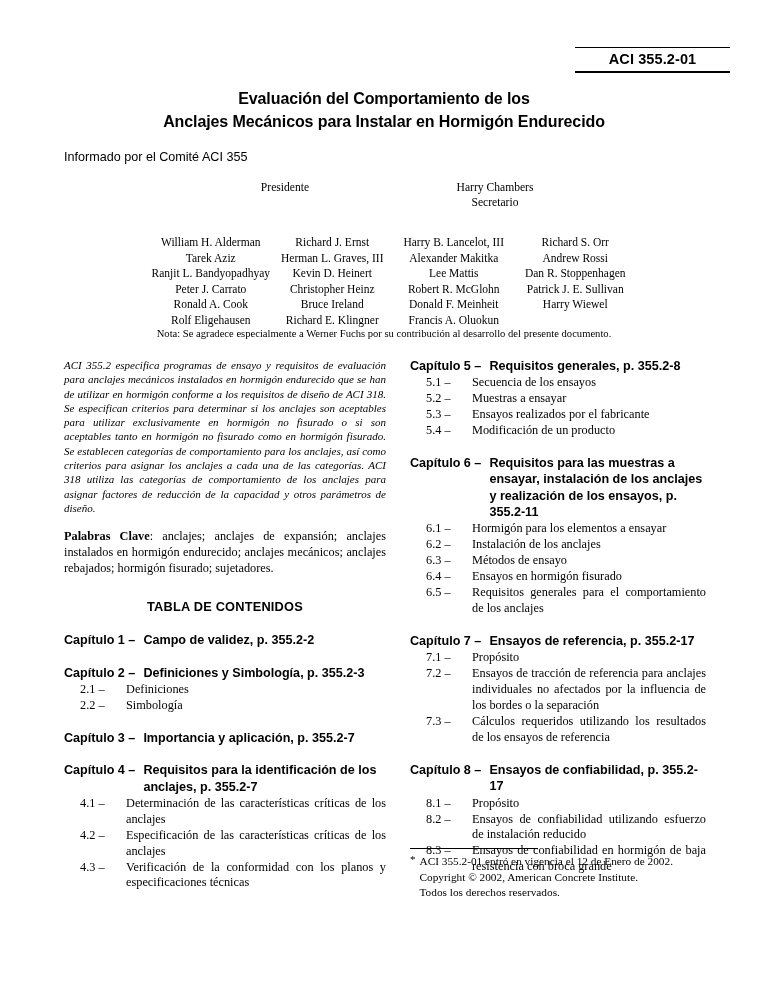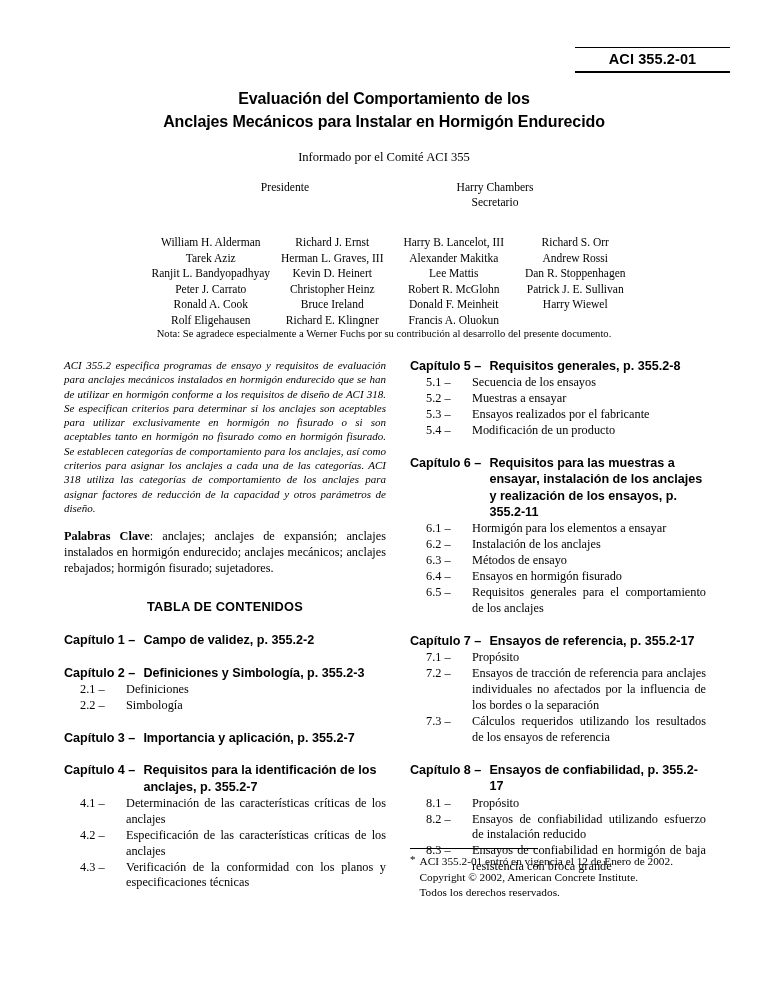--- a/index.html
+++ b/index.html
@@ -61,22 +61,22 @@
     font-weight: bold;
     font-size: 16px;
     line-height: 1.42;
     letter-spacing: -0.1px;
   }
   .subtitle {
     position: absolute;
     left: 64px;
     top: 150px;
     width: 640px;
-    text-align: center;
-    font-family: Liberation Serif, serif;
+    text-align: left;
+    font-family: Liberation Sans, sans-serif;
     font-size: 12.6px;
     line-height: 1.2;
   }
 
   
   .officers {
     position: absolute;
     left: 180px;
     top: 180px;
     width: 420px;

